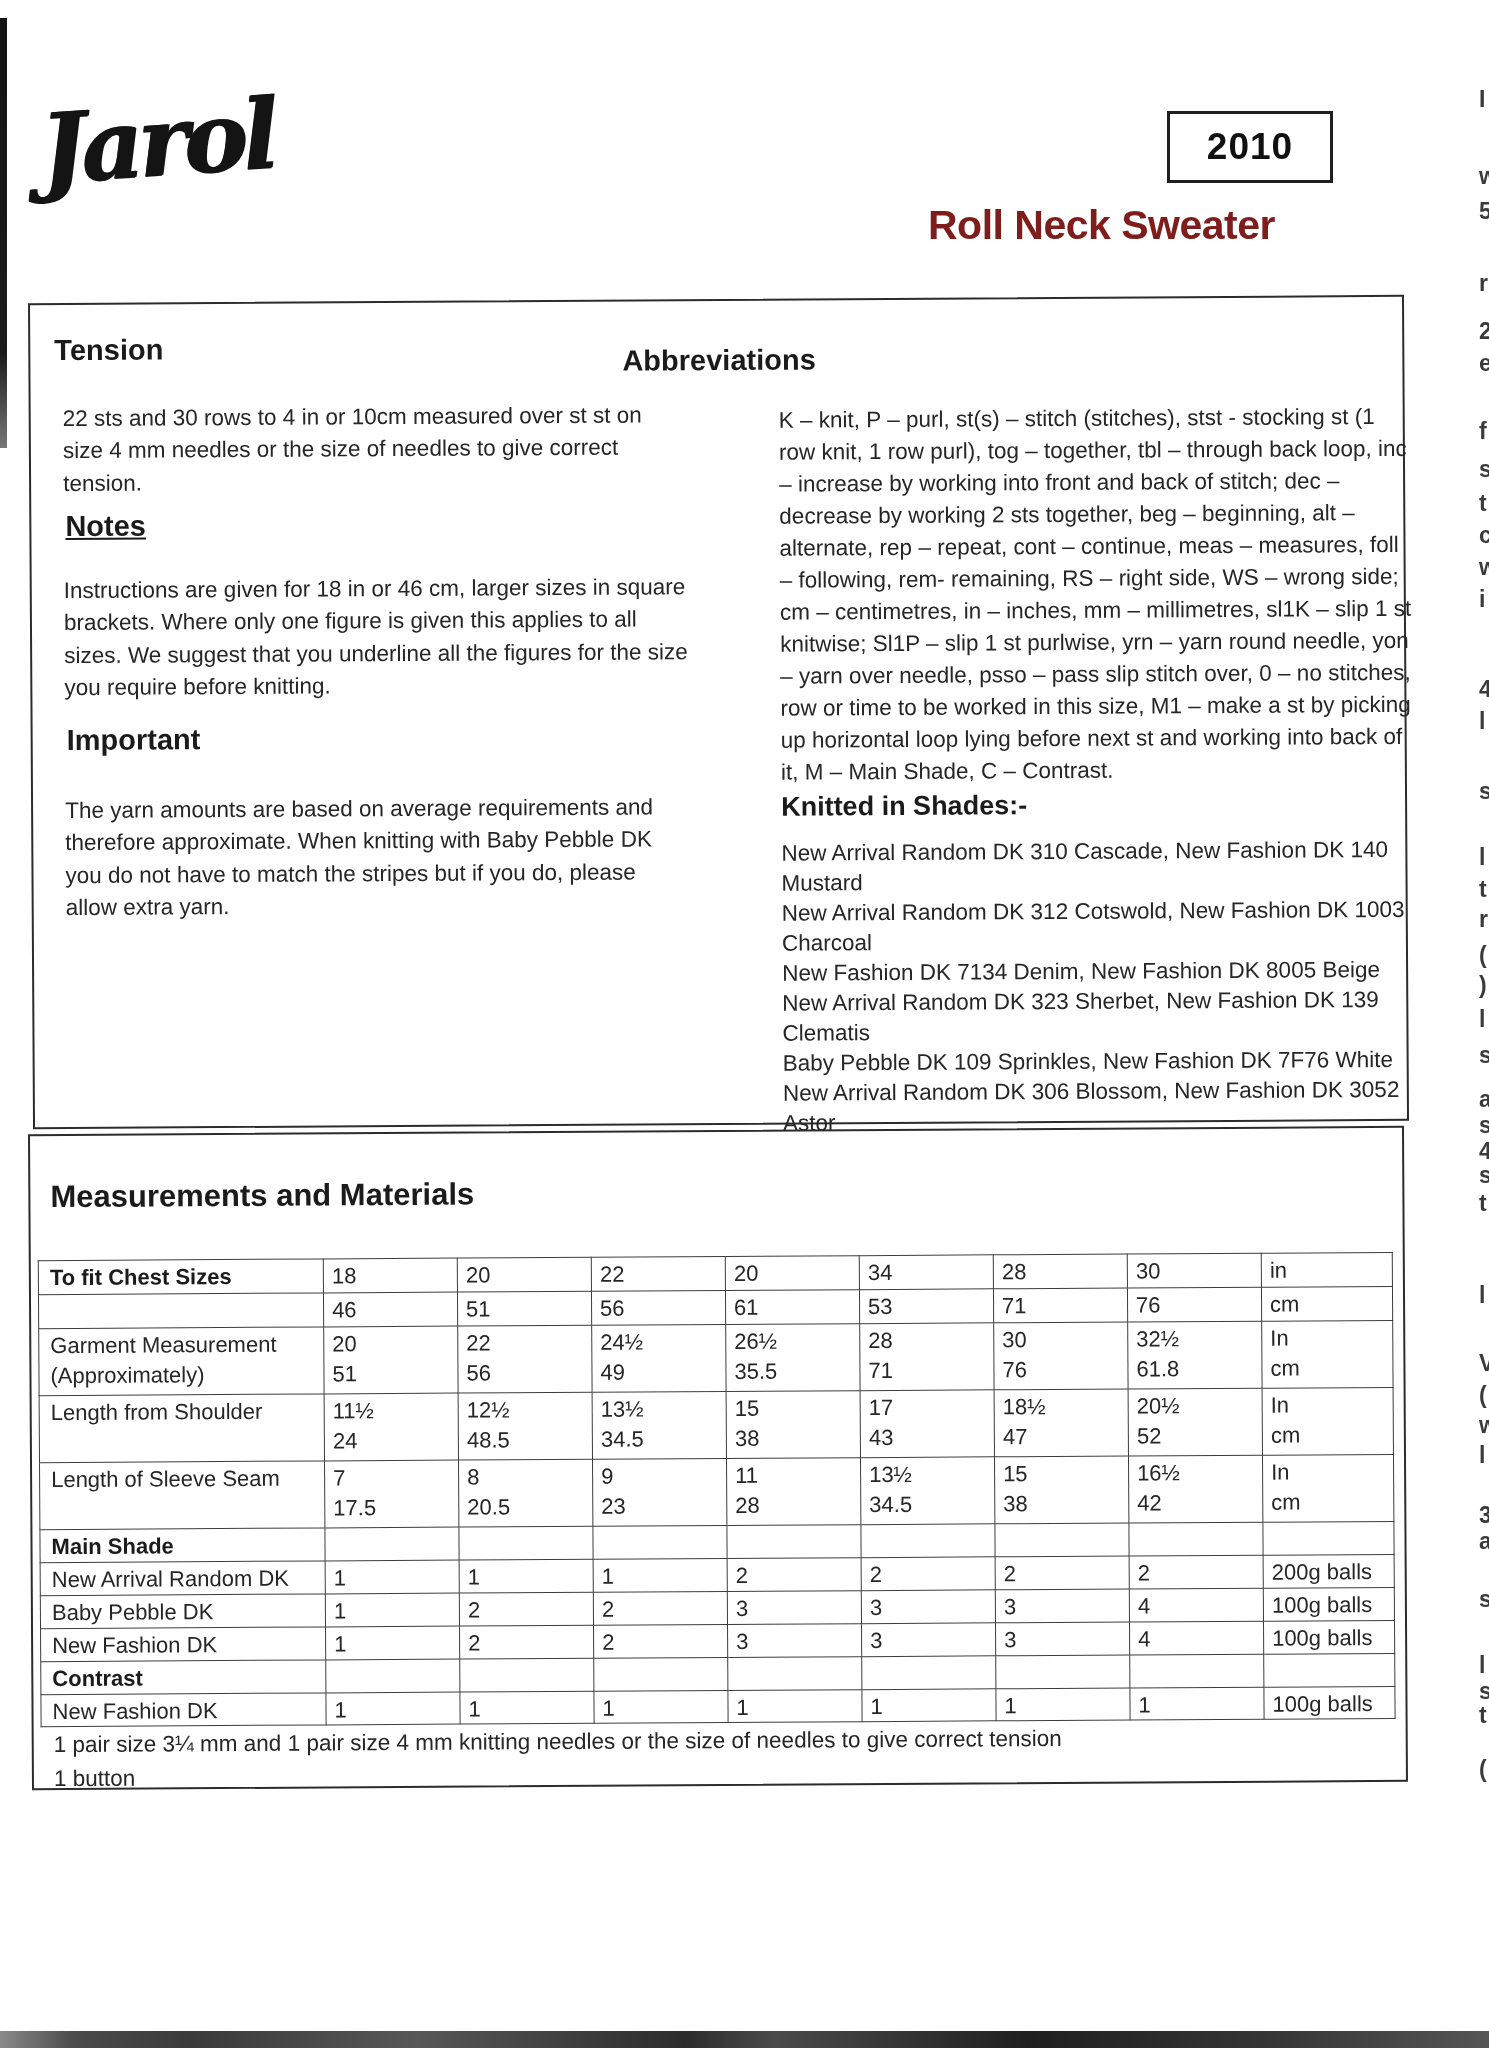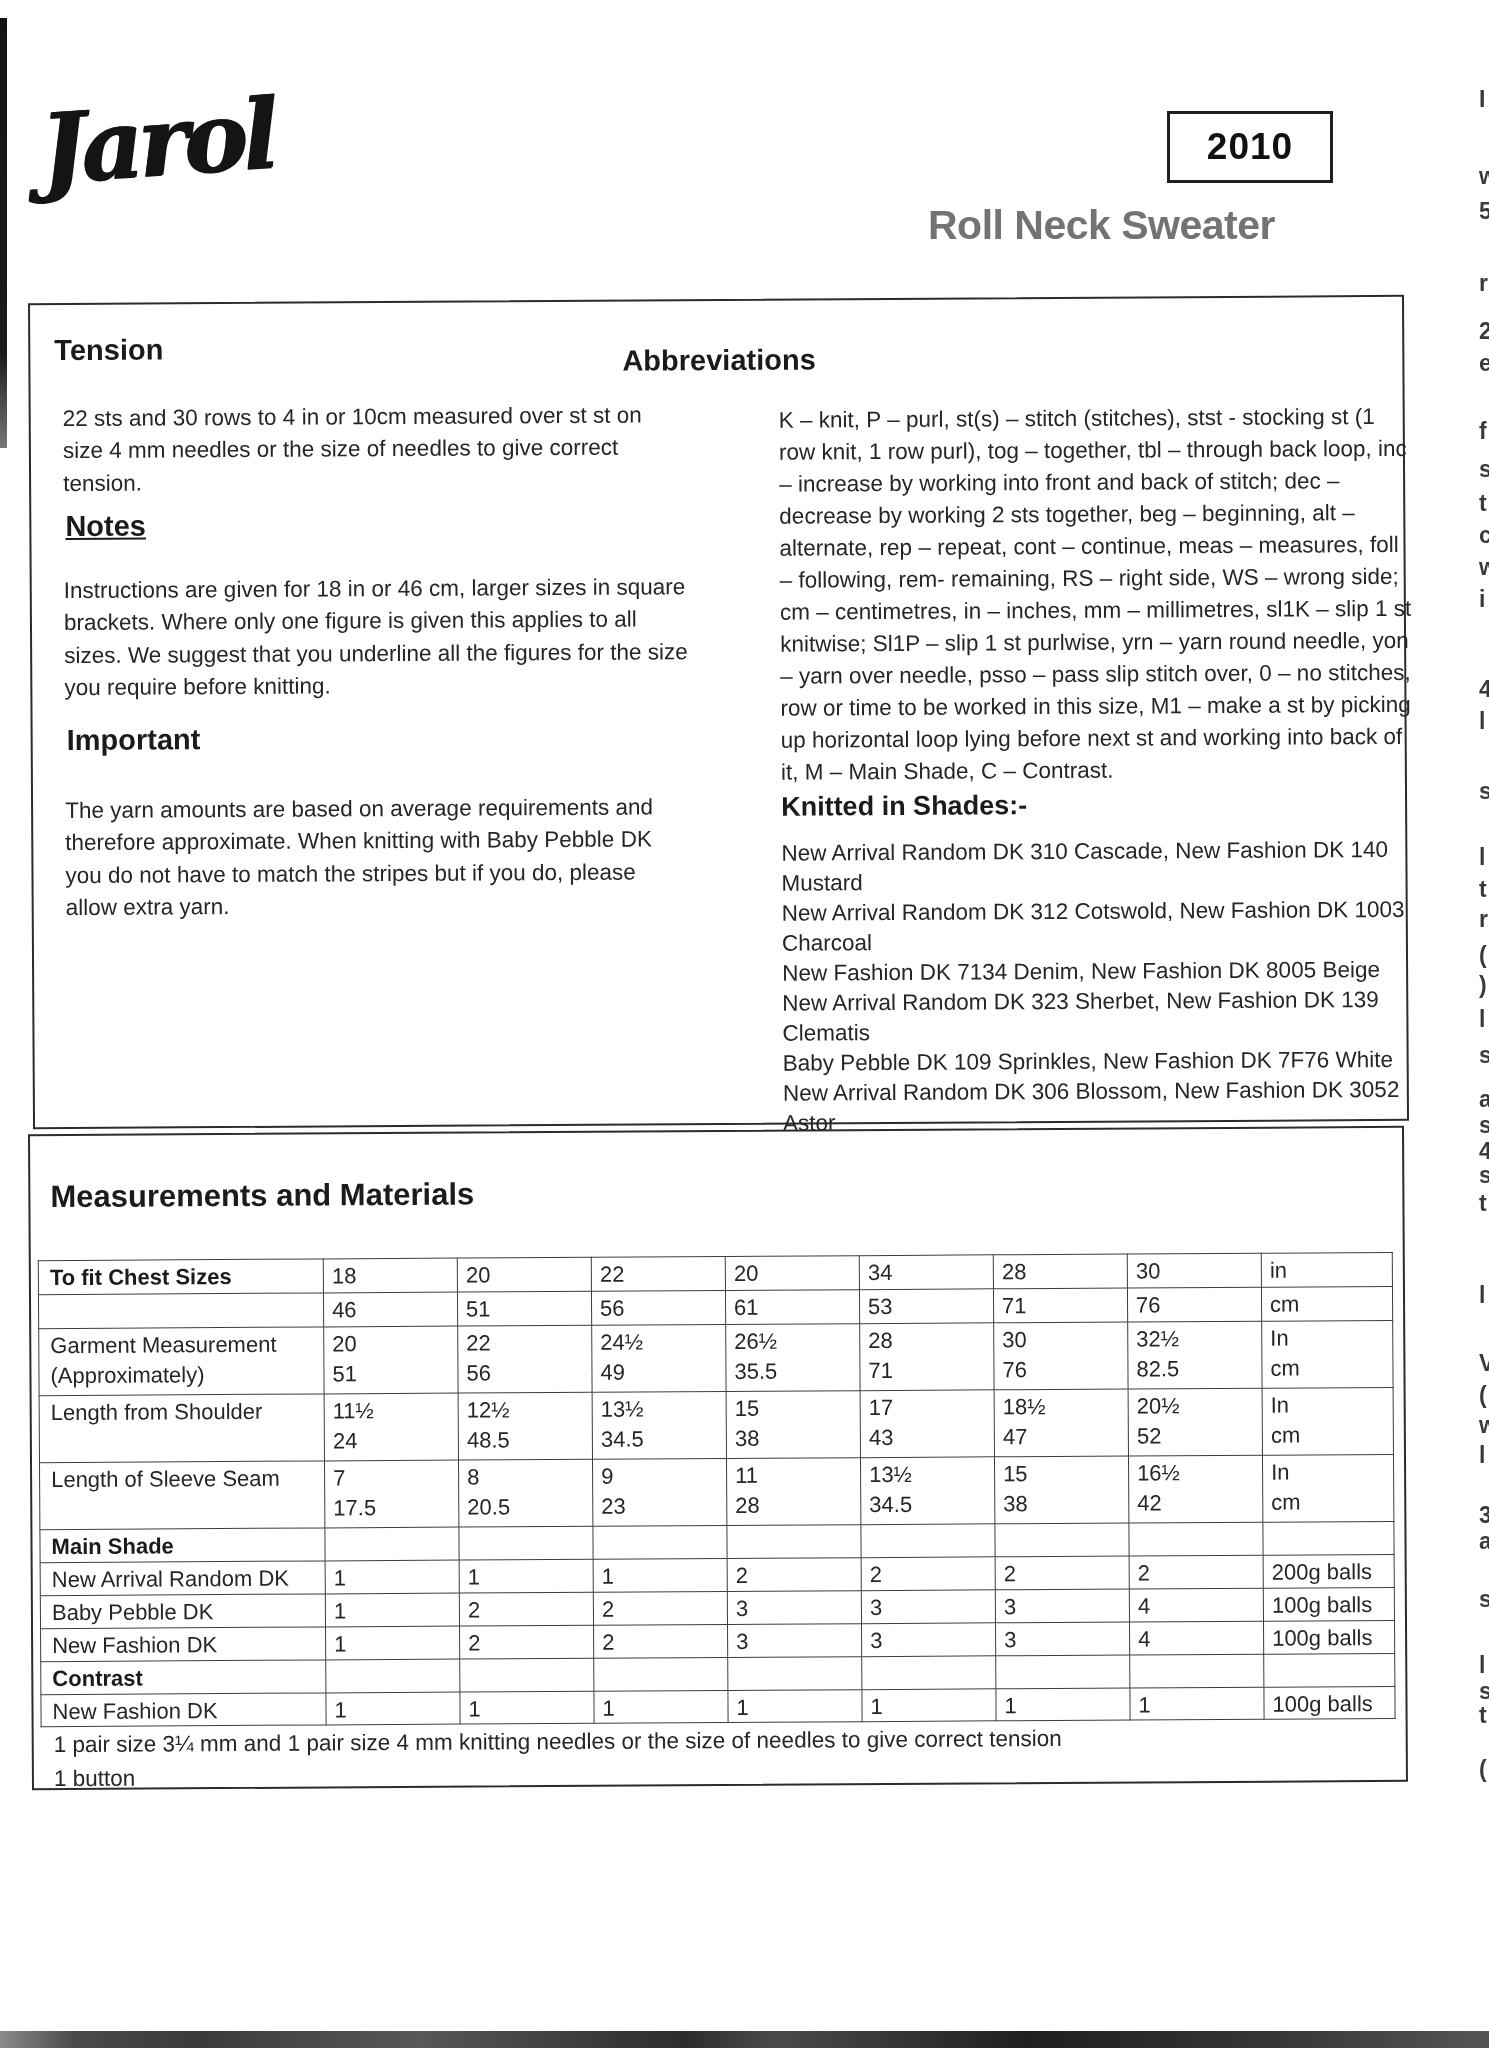--- a/index.html
+++ b/index.html
@@ -32,21 +32,21 @@
     text-shadow:1.5px 0 0 #141414, 0 1px 0 #141414;
   }
   .year-badge{
     left:1167px;top:111px;width:160px;height:66px;
     border:3px solid #1f1f1f;
     display:flex;align-items:center;justify-content:center;
     font-size:37px;font-weight:bold;color:#111;letter-spacing:1px;
   }
   .page-title{
     left:928px;top:202px;width:400px;
-    font-size:41px;font-weight:bold;color:#737373;letter-spacing:-0.5px;
+    font-size:41px;font-weight:bold;color:#7f1d1d;letter-spacing:-0.5px;
   }
 
   
   .panel{border:2.5px solid #2c2c2c;background:transparent;}
   .info-panel{left:28px;top:303px;width:1372px;height:822px;}
   .meas-panel{left:28px;top:1134px;width:1372px;height:652px;}
 
   .h1{font-weight:bold;color:#1b1b1b;font-size:29px;line-height:1.1;}
   .body-text{font-size:22.5px;line-height:1.44;color:#262626;}
 
@@ -168,21 +168,21 @@
 56</td>
               <td>24½
 49</td>
               <td>26½
 35.5</td>
               <td>28
 71</td>
               <td>30
 76</td>
               <td>32½
-82.5</td>
+61.8</td>
               <td>In
 cm</td>
             </tr>
             <tr style="height: 67px;">
               <td class="lbl">Length from Shoulder</td>
               <td>11½
 24</td>
               <td>12½
 48.5</td>
               <td>13½

